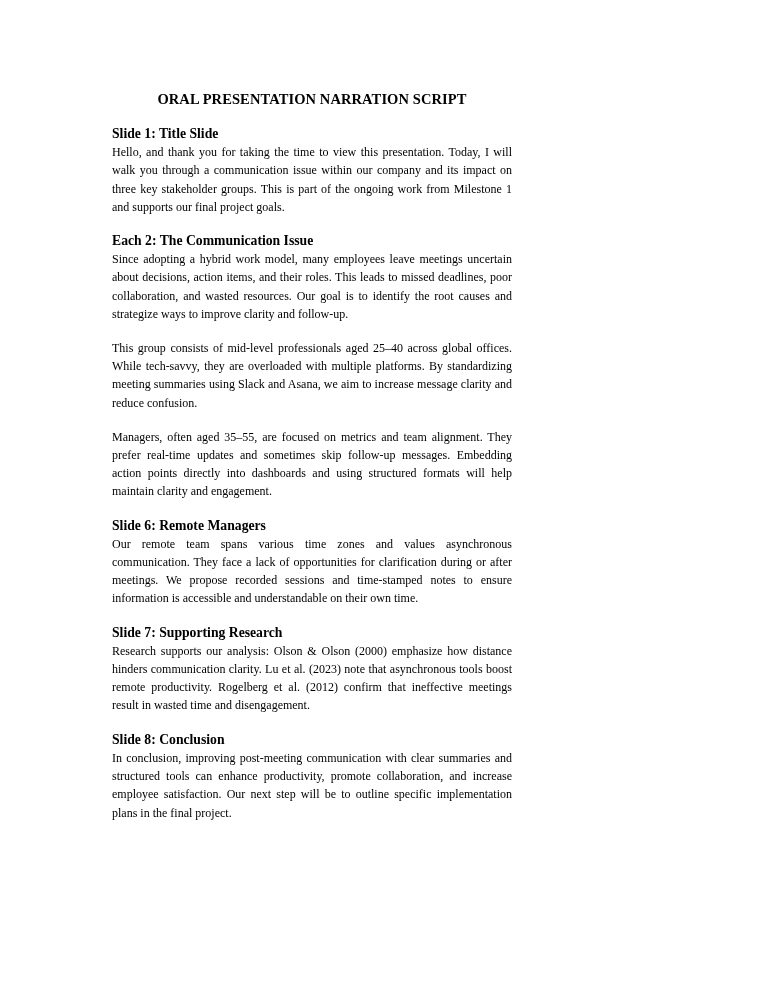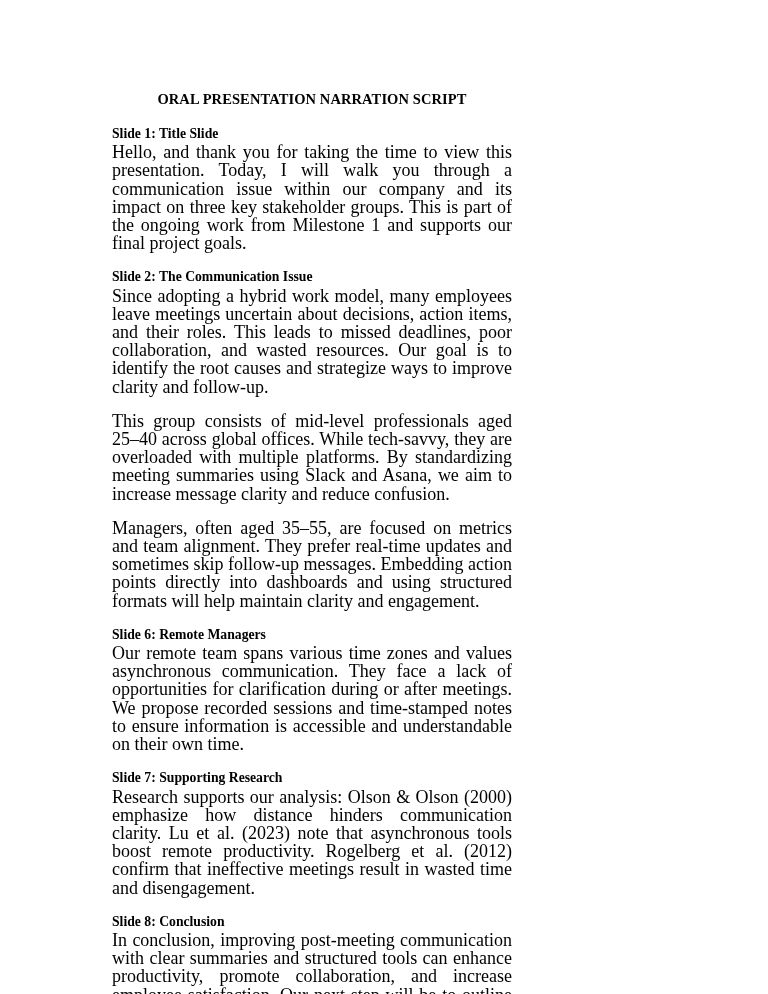--- a/index.html
+++ b/index.html
@@ -34,39 +34,39 @@
   }
   .slide-heading {
     margin: 0;
     font-size: 13.7px;
     line-height: 18.2px;
     font-weight: bold;
     text-align: left;
   }
   .slide-body {
     margin: 0;
-    font-size: 18px;
+    font-size: 12px;
     line-height: 18.2px;
     text-align: justify;
     text-justify: inter-word;
   }
 </style>
 </head>
 <body>
 
 <div class="page">
   <h1 class="doc-title">ORAL PRESENTATION NARRATION SCRIPT</h1>
   <div id="sections">
   <section class="slide-section">
     <h2 class="slide-heading">Slide 1: Title Slide</h2>
     <p class="slide-body">Hello, and thank you for taking the time to view this presentation. Today, I will walk you through a communication issue within our company and its impact on three key stakeholder groups. This is part of the ongoing work from Milestone 1 and supports our final project goals.</p>
   </section>
 
   <section class="slide-section">
-    <h2 class="slide-heading">Slide 2: The Communication Issue</h2>
+    <h2 class="slide-heading">Each 2: The Communication Issue</h2>
     <p class="slide-body">Since adopting a hybrid work model, many employees leave meetings uncertain about decisions, action items, and their roles. This leads to missed deadlines, poor collaboration, and wasted resources. Our goal is to identify the root causes and strategize ways to improve clarity and follow-up.</p>
   </section>
 
   <section class="slide-section">
   </section>
 
   <section class="slide-section">
     <p class="slide-body">This group consists of mid-level professionals aged 25–40 across global offices. While tech-savvy, they are overloaded with multiple platforms. By standardizing meeting summaries using Slack and Asana, we aim to increase message clarity and reduce confusion.</p>
   </section>
 

